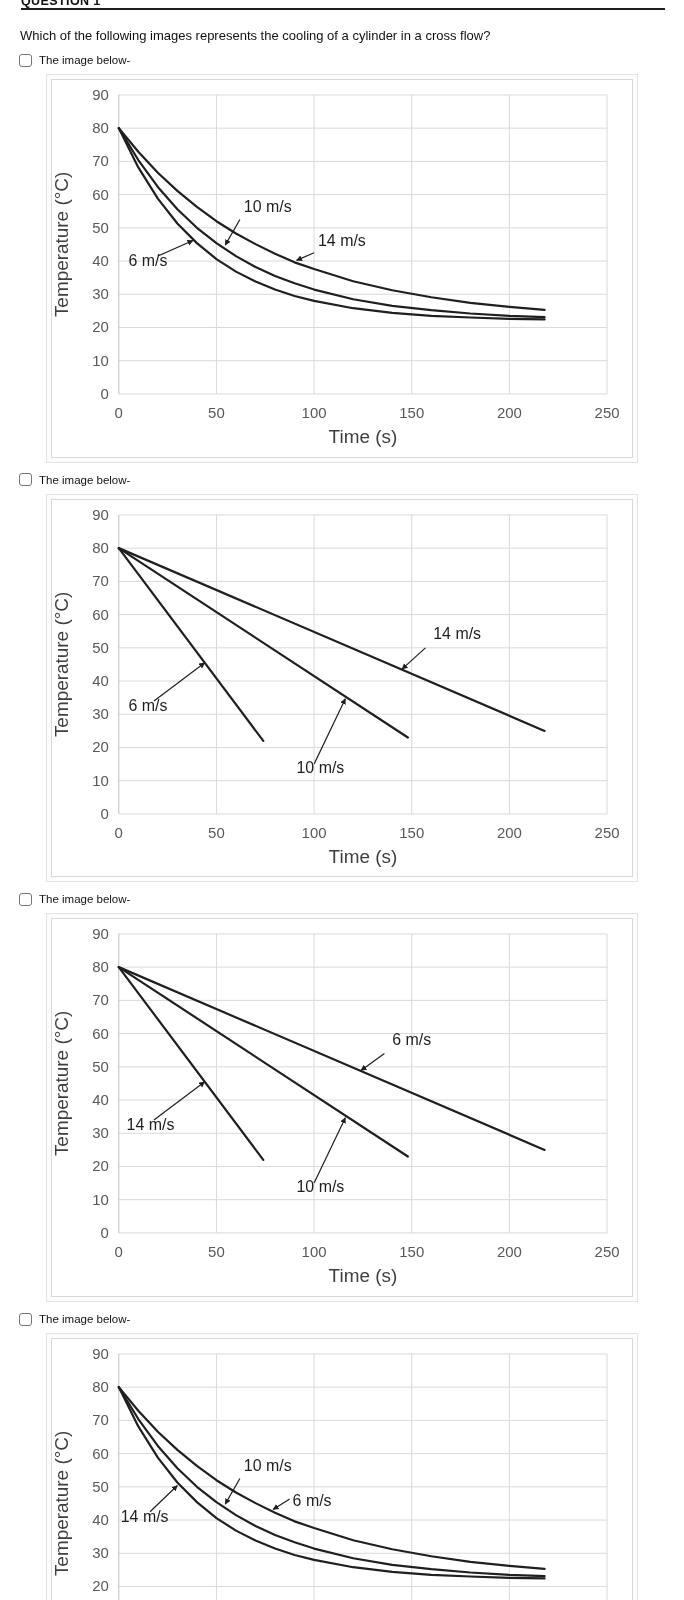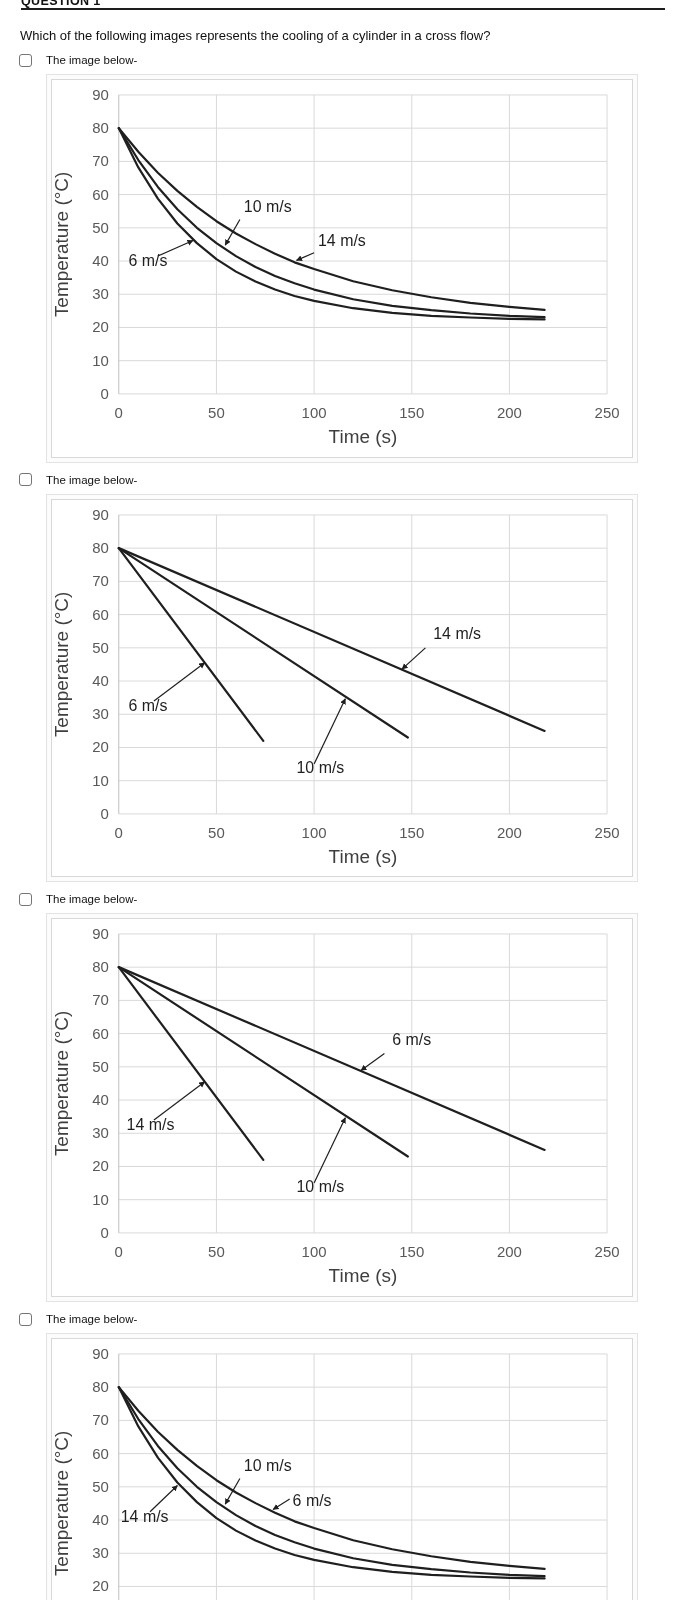--- a/index.html
+++ b/index.html
@@ -10,21 +10,21 @@
     font-family:"Liberation Sans", sans-serif;
   }
   .q-header { position:relative; height:12px;padding-left:18px; }
   .q-title {
     position:absolute; top:-6px; left:21px;
     font-size:12.5px; font-weight:bold; letter-spacing:.4px; color:#111;
     white-space:nowrap;
   }
   .q-rule { position:absolute; top:8px; left:21px; width:644px; height:2px; background:#1d1d1d; }
   .q-text { margin:16px 0 0 20px; font-size:13px; color:#111; }
-  .option-row { display:flex; align-items:center; gap:14px; margin:9px 0 6px 19px; height:16px; }
+  .option-row { display:flex; align-items:center; gap:7px; margin:9px 0 6px 19px; height:16px; }
   .checkbox {
     width:13px; height:13px; border:1.5px solid #757575; border-radius:3px;
     background:#fff; flex:0 0 auto; cursor:pointer;
   }
   .option-label { font-size:11.5px; color:#111; }
   .chart-card {
     margin-left:46px; width:592px; border:1px solid #e3e3e3;
     background:#fcfcfc; padding:4px;
   }
   .chart-frame { border:1px solid #d8d8d8; background:#fff; }

